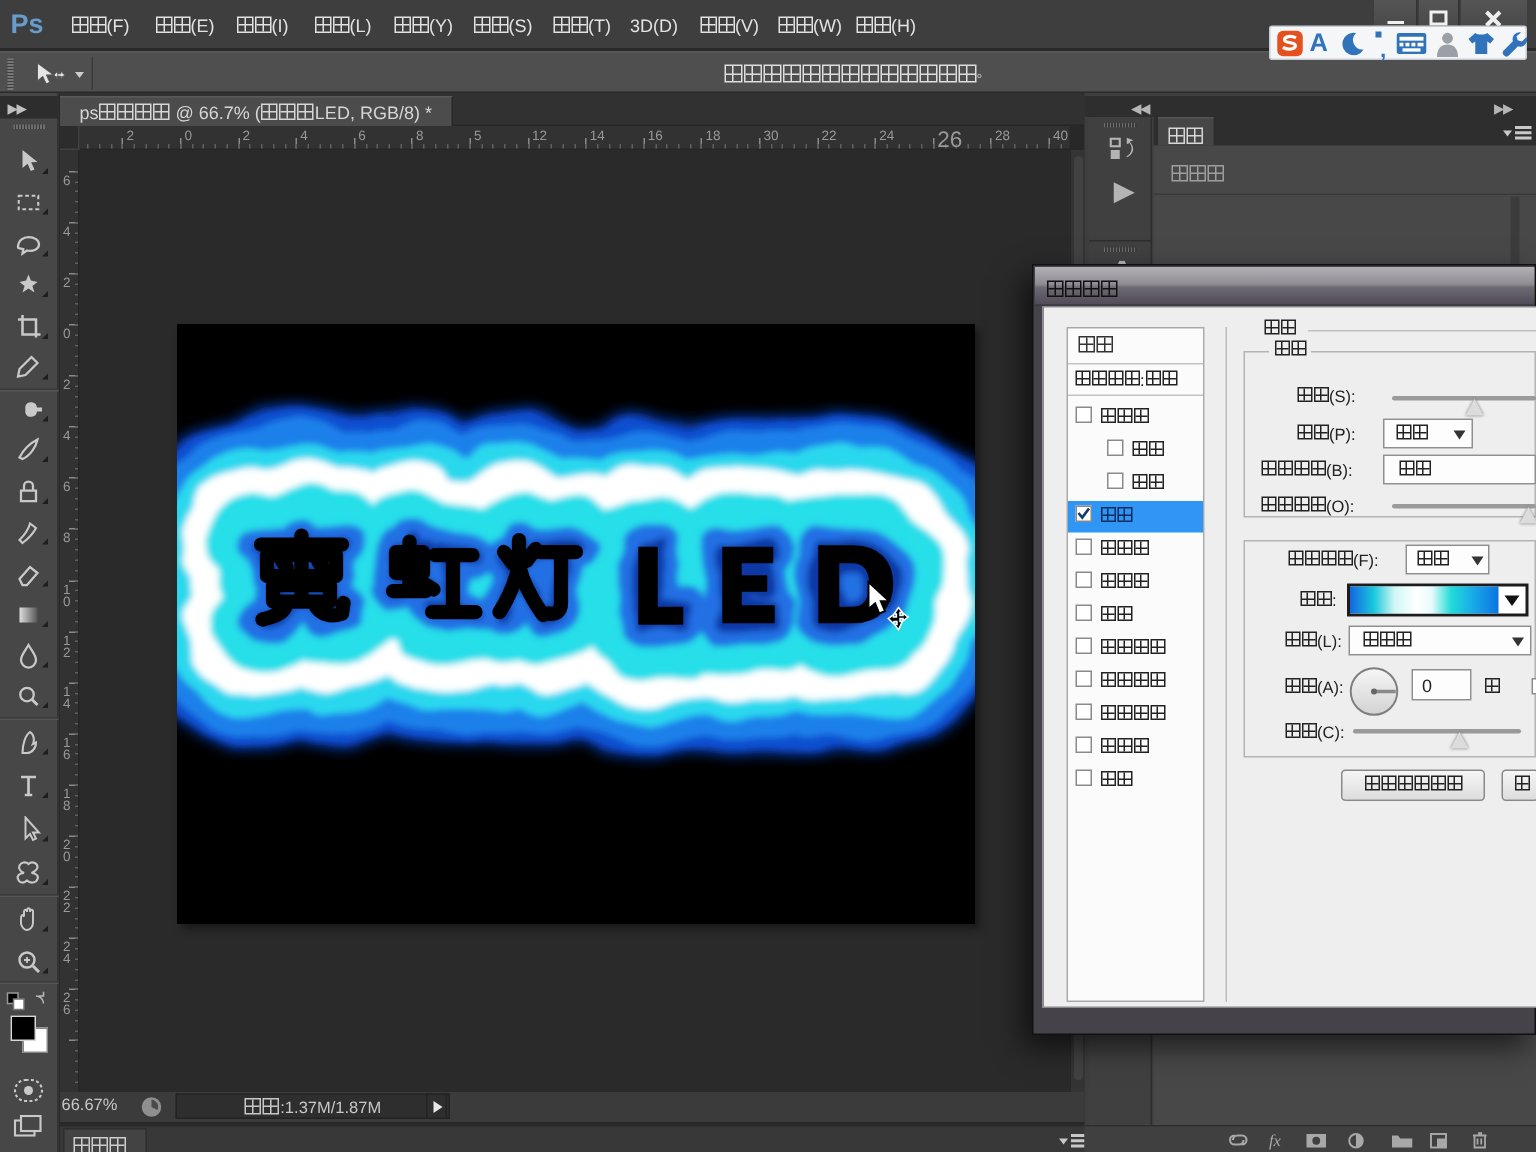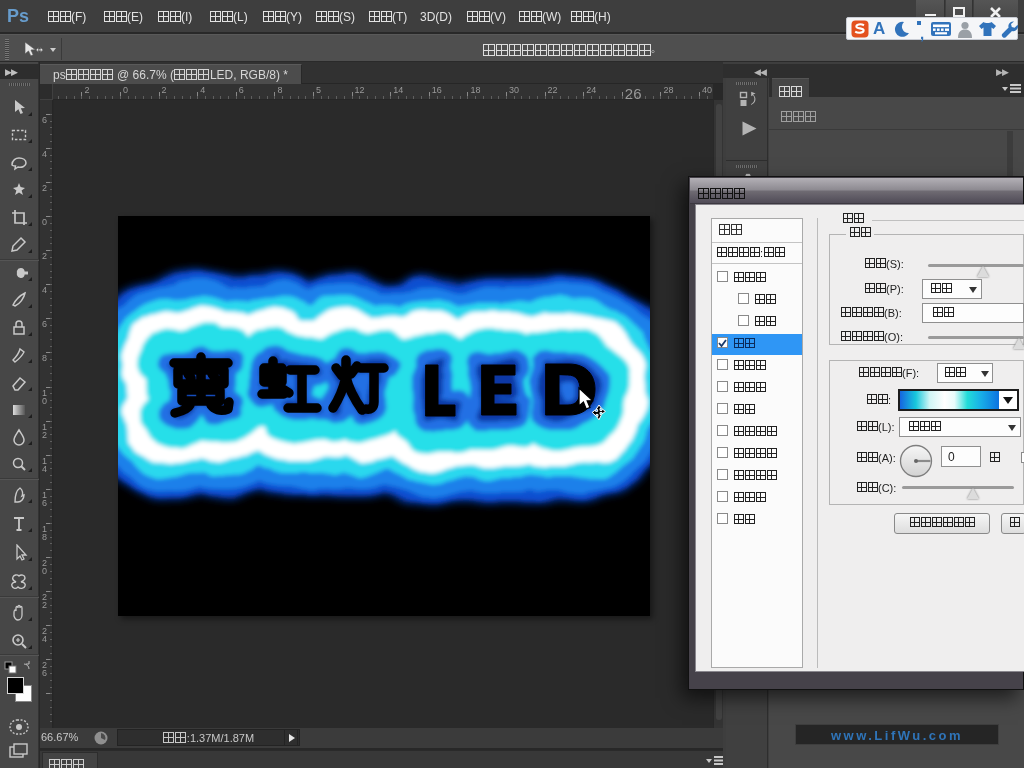--- a/index.html
+++ b/index.html
@@ -576,22 +576,35 @@
     <div class="abs" style="left:3px;top:0;width:37px;height:19px;background:#464646;border-top:1px solid #555;color:#d8d8d8;padding:3px 0 0 6px" id="proptab"><i class="k s"></i><i class="k s"></i></div>
     <div class="abs" style="left:273px;top:6px"></div>
     <div class="abs" style="left:253px;top:6px;width:0;height:0"></div>
     <div class="abs" style="left:233px;top:9px;width:0;height:0;border:3px solid transparent;border-top:4px solid #c8c8c8"></div>
     <div class="abs" style="left:241px;top:6px;width:11px;height:1.5px;background:#c8c8c8;box-shadow:0 3.5px #c8c8c8,0 7px #c8c8c8"></div>
     <div class="abs" style="left:11px;top:29px;color:#9f9f9f" id="noprop"><i class="k s"></i><i class="k s"></i><i class="k s"></i></div>
     <div class="abs" style="left:0;top:51px;width:255px;height:1px;background:#3a3a3a"></div>
     <div class="abs" style="left:238px;top:53px;width:6px;height:107px;background:#3c3c3c"></div>
   </div>
 
-  <div class="abs" style="left:72px;top:662px;width:204px;height:21px;background:#252525;border:1px solid #3e3e3e;color:#2f74b8;font-size:13px;font-weight:bold;letter-spacing:2.5px;text-align:center;padding-top:3px">www.LifWu.com</div>
-
+
+  <div class="abs" style="left:0;top:688px;width:301px;height:18px;background:#404040;border-top:1px solid #2e2e2e" id="layericons"><svg width="301" height="18">
+        <g stroke="#a8a8a8" fill="none" stroke-width="1.4">
+          <path d="M99,9 a3,3 0 0,1 3,-3 h3 a3,3 0 0,1 0,6 M106,9 a3,3 0 0,1 -3,3 h-3 a3,3 0 0,1 0,-6"></path>
+        </g>
+        <text x="123" y="13" font-size="11" font-style="italic" fill="#a8a8a8" font-family="Liberation Serif">fx</text>
+        <rect x="148" y="5" width="13" height="9" fill="#a8a8a8"></rect>
+        <circle cx="154.5" cy="9.5" r="2.6" fill="#404040"></circle>
+        <circle cx="181" cy="9.5" r="4.5" fill="none" stroke="#a8a8a8" stroke-width="1.3"></circle>
+        <path d="M181,5 a4.5,4.5 0 0,1 0,9 Z" fill="#a8a8a8"></path>
+        <path d="M205,6 l4,0 1.5,2 h8 v6 h-13.5 Z" fill="#a8a8a8"></path>
+        <rect x="231" y="5" width="10" height="9" fill="none" stroke="#a8a8a8" stroke-width="1.3"></rect>
+        <rect x="235" y="8" width="6" height="6" fill="#a8a8a8"></rect>
+        <path d="M259,6 h9 M260,6 v8 h7 v-8 M262,8 v4 M264.5,8 v4 M263,6 v-1.5 h1.5 v1.5" stroke="#a8a8a8" fill="none" stroke-width="1.2"></path>
+      </svg></div>
 </div>
 
 <div class="abs" style="left:688px;top:176px;width:336px;height:514px;background:#46424a;box-shadow:-6px 8px 18px rgba(0,0,0,.6);border:1px solid #111">
 
   <div class="abs" style="left:1px;top:1px;right:0;height:26px;background:linear-gradient(#b3b0b6,#8e8b92 46%,#6e6a72 54%,#504b57);border-bottom:1px solid #3c3840">
     <div class="abs" style="left:7px;top:6px;color:#111" id="dlgtitle"><i class="k s"></i><i class="k s"></i><i class="k s"></i><i class="k s"></i></div>
   </div>
 
   <div class="abs" style="left:6px;top:27px;width:330px;height:468px;background:#efeeee;border:1px solid #8a878e">
 

